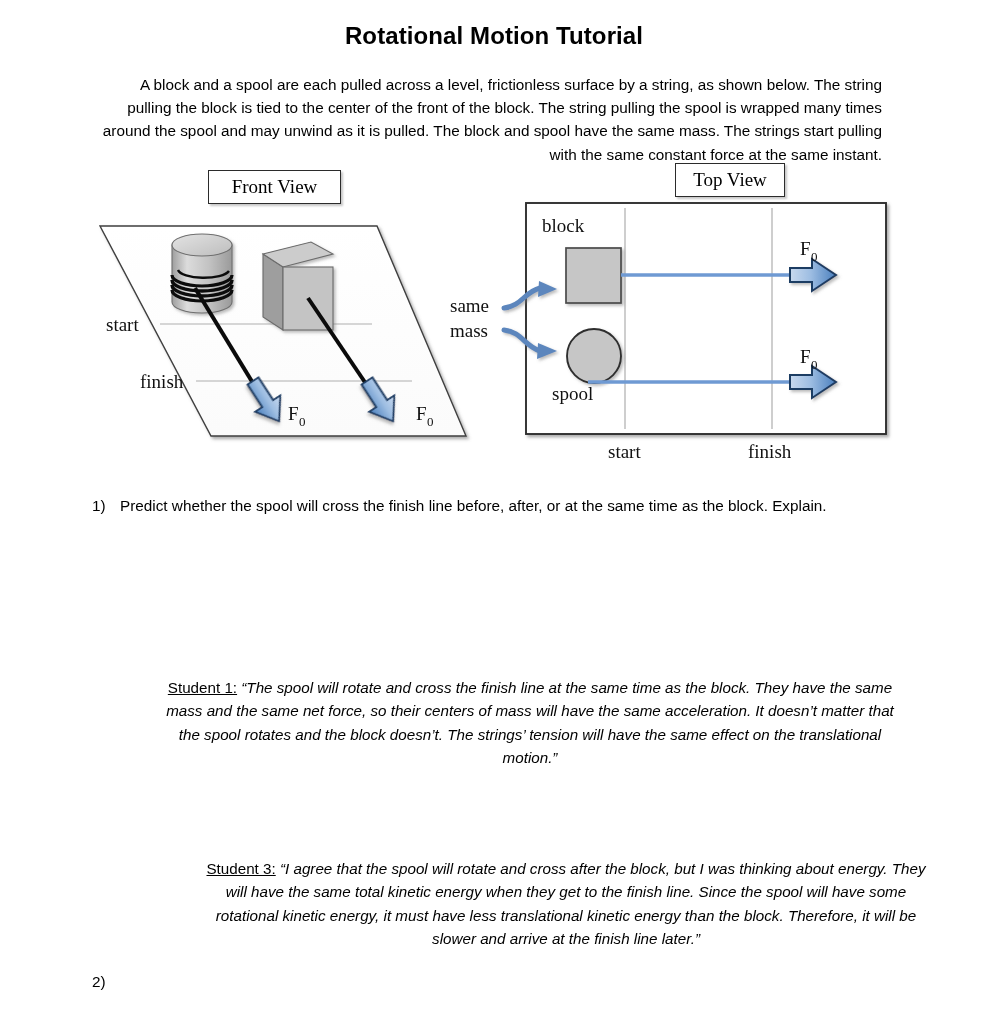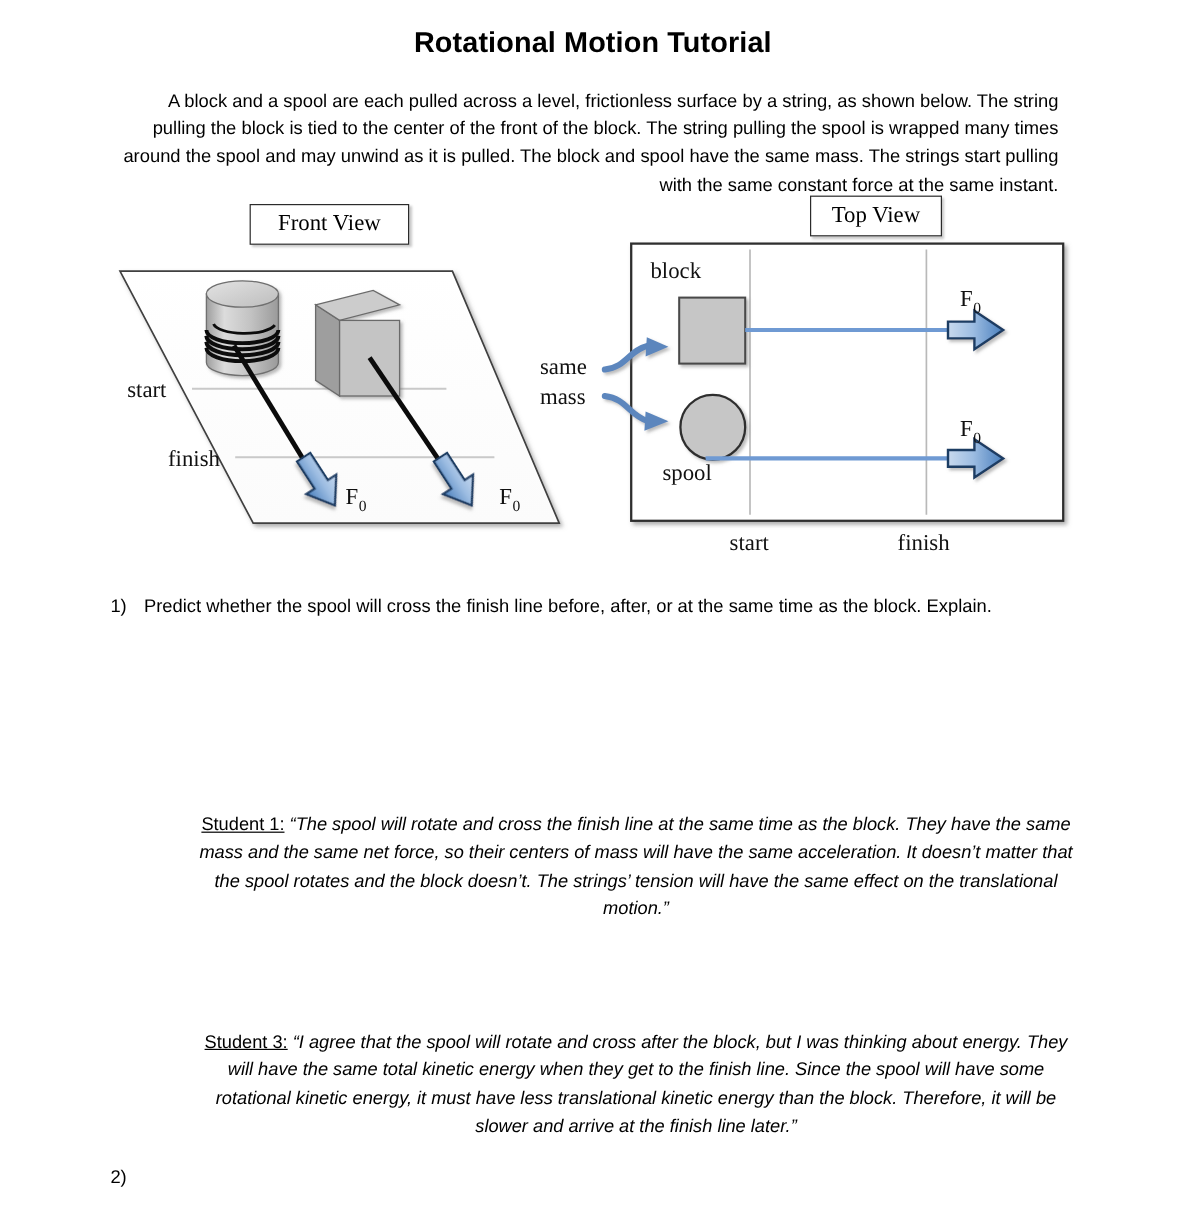--- a/index.html
+++ b/index.html
@@ -127,21 +127,21 @@
     line-height: 23.4px;
     font-style: italic;
     text-align: center;
   }
   .student-block .who {
     font-style: normal;
     text-decoration: underline;
   }
   #student-1 { top: 676px; }
   #student-2 { top: 790px; }
-  #student-3 { top: 857px; }
+  #student-3 { top: 857px; margin-left: 36px; }
 </style>
 </head>
 <body>
 
 <div class="page">
 
   <div class="doc-title">Rotational Motion Tutorial</div>
 
   <div class="intro">A block and a spool are each pulled across a level, frictionless surface by a string, as shown below.  The string pulling the block is tied to the center of the front of the block.  The string pulling the spool is wrapped many times around the spool and may unwind as it is pulled.  The block and spool have the same mass.  The strings start pulling with the same constant force at the same instant.</div>
 

